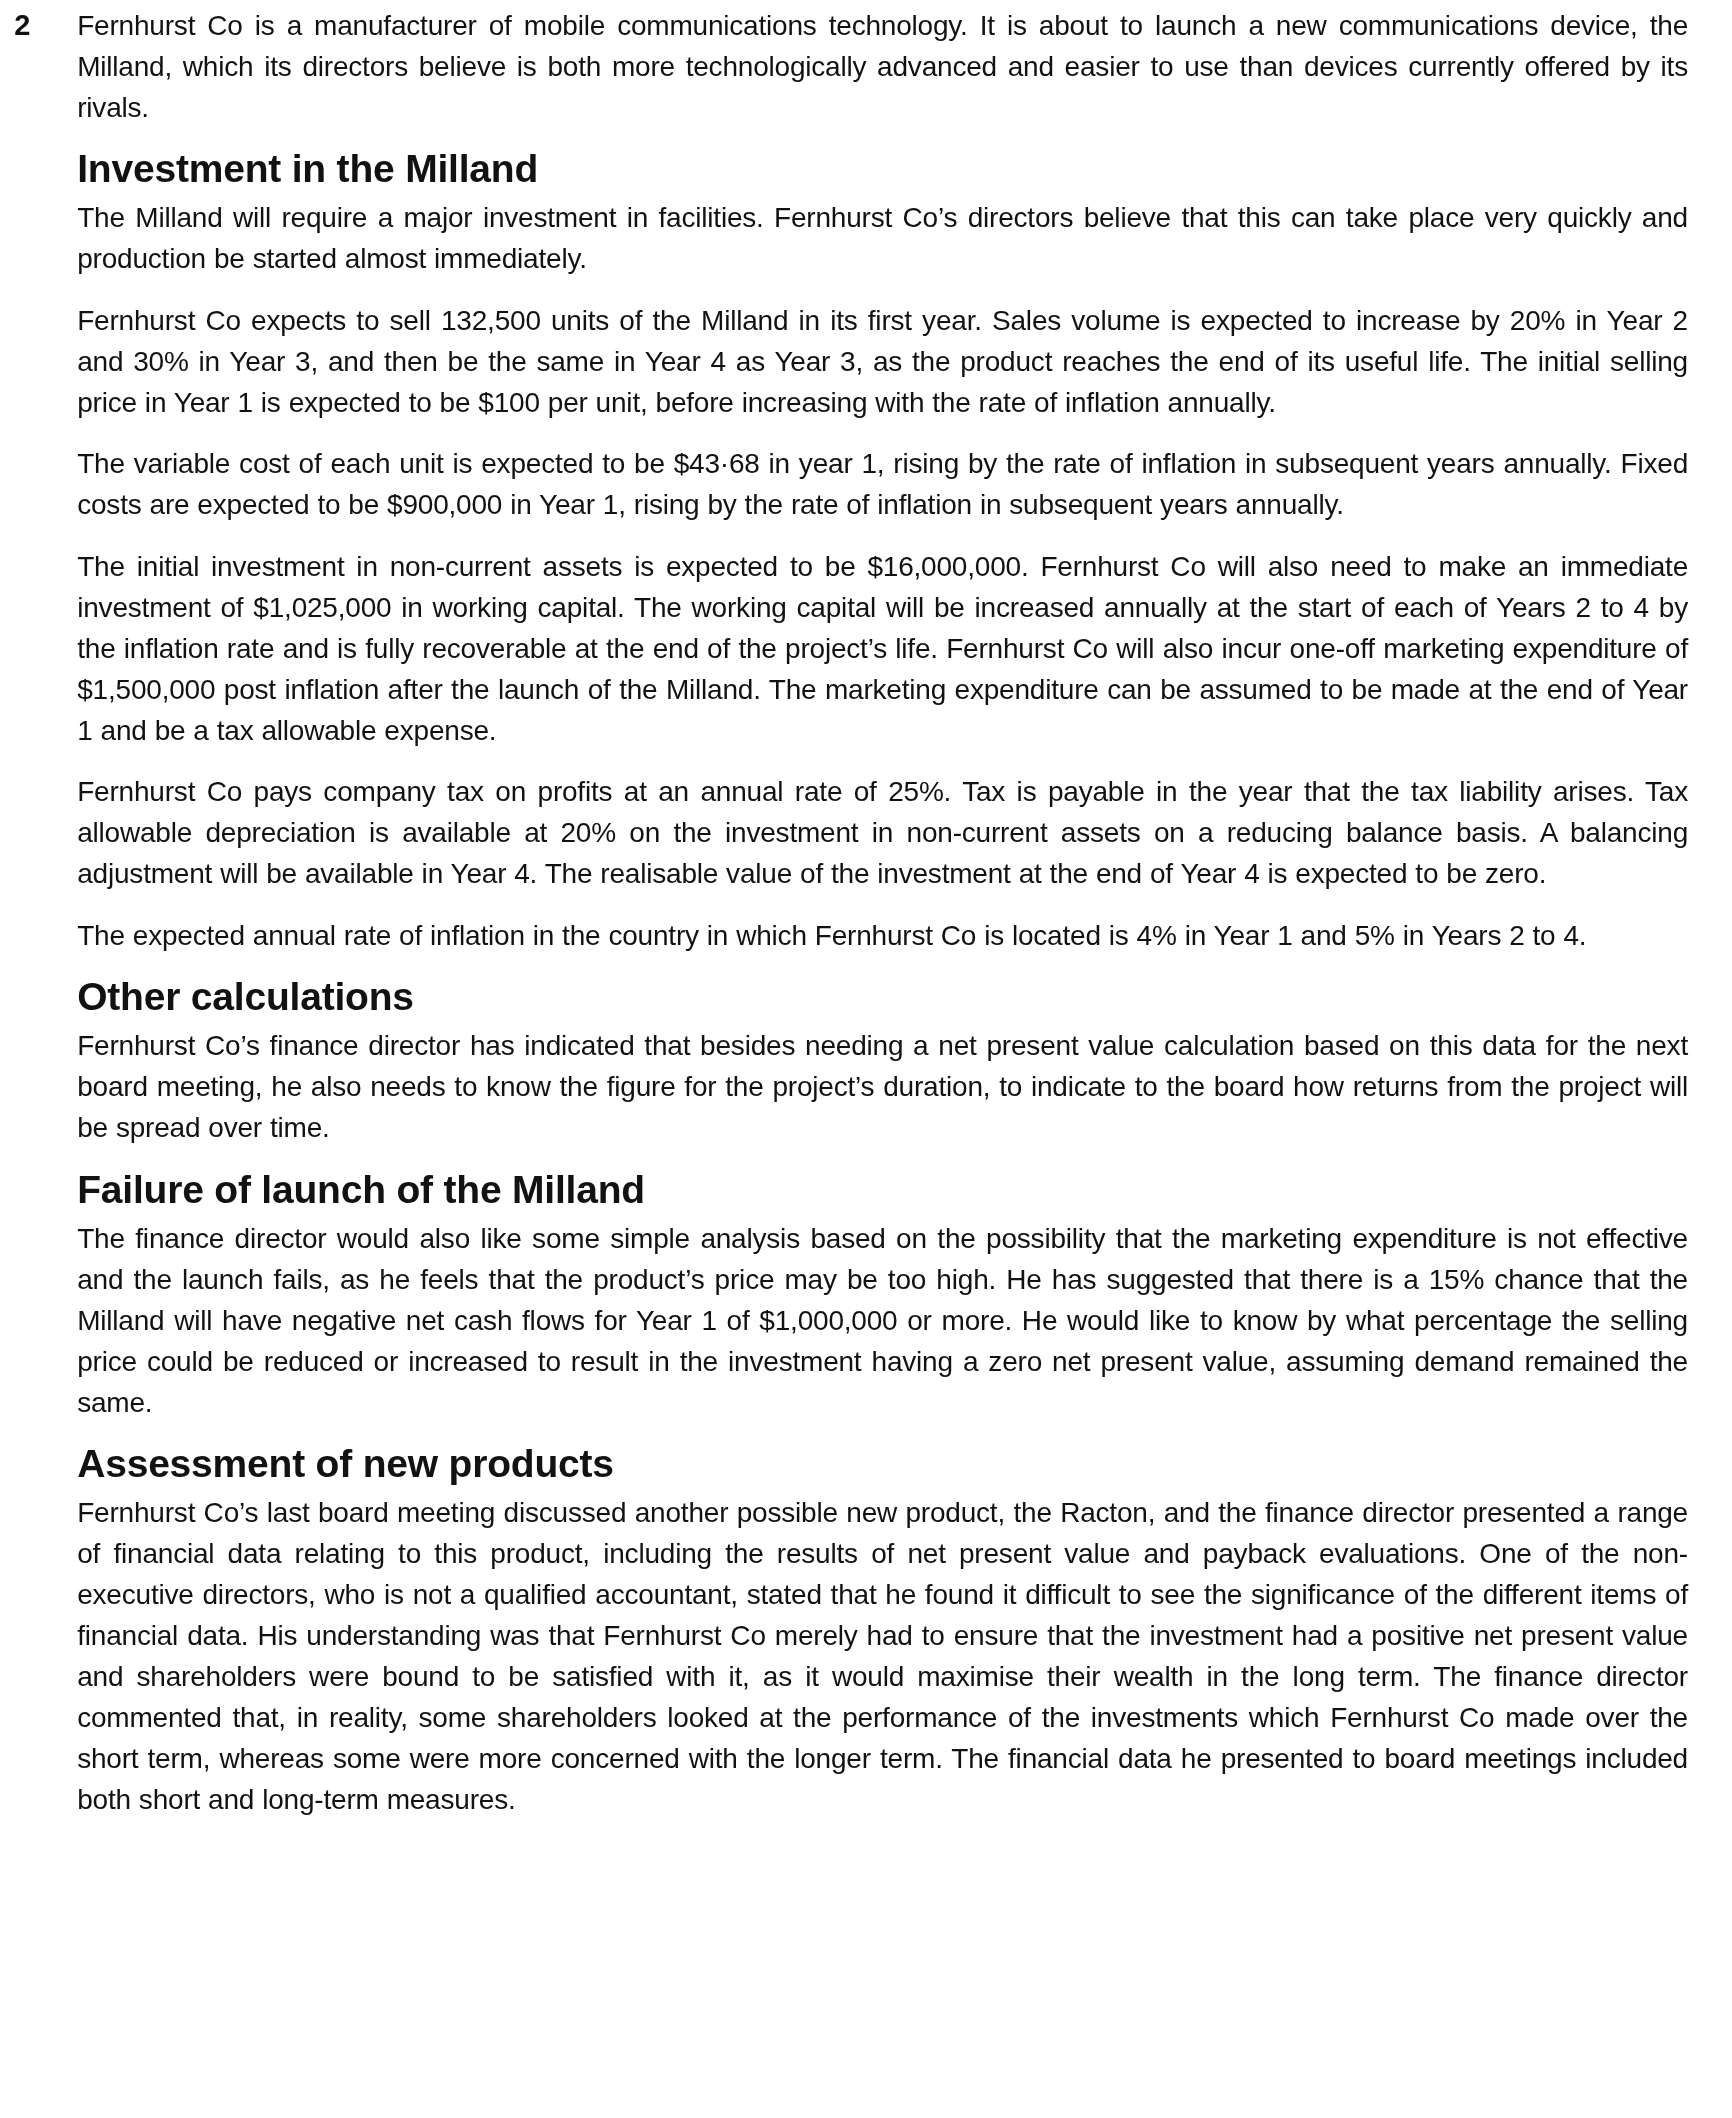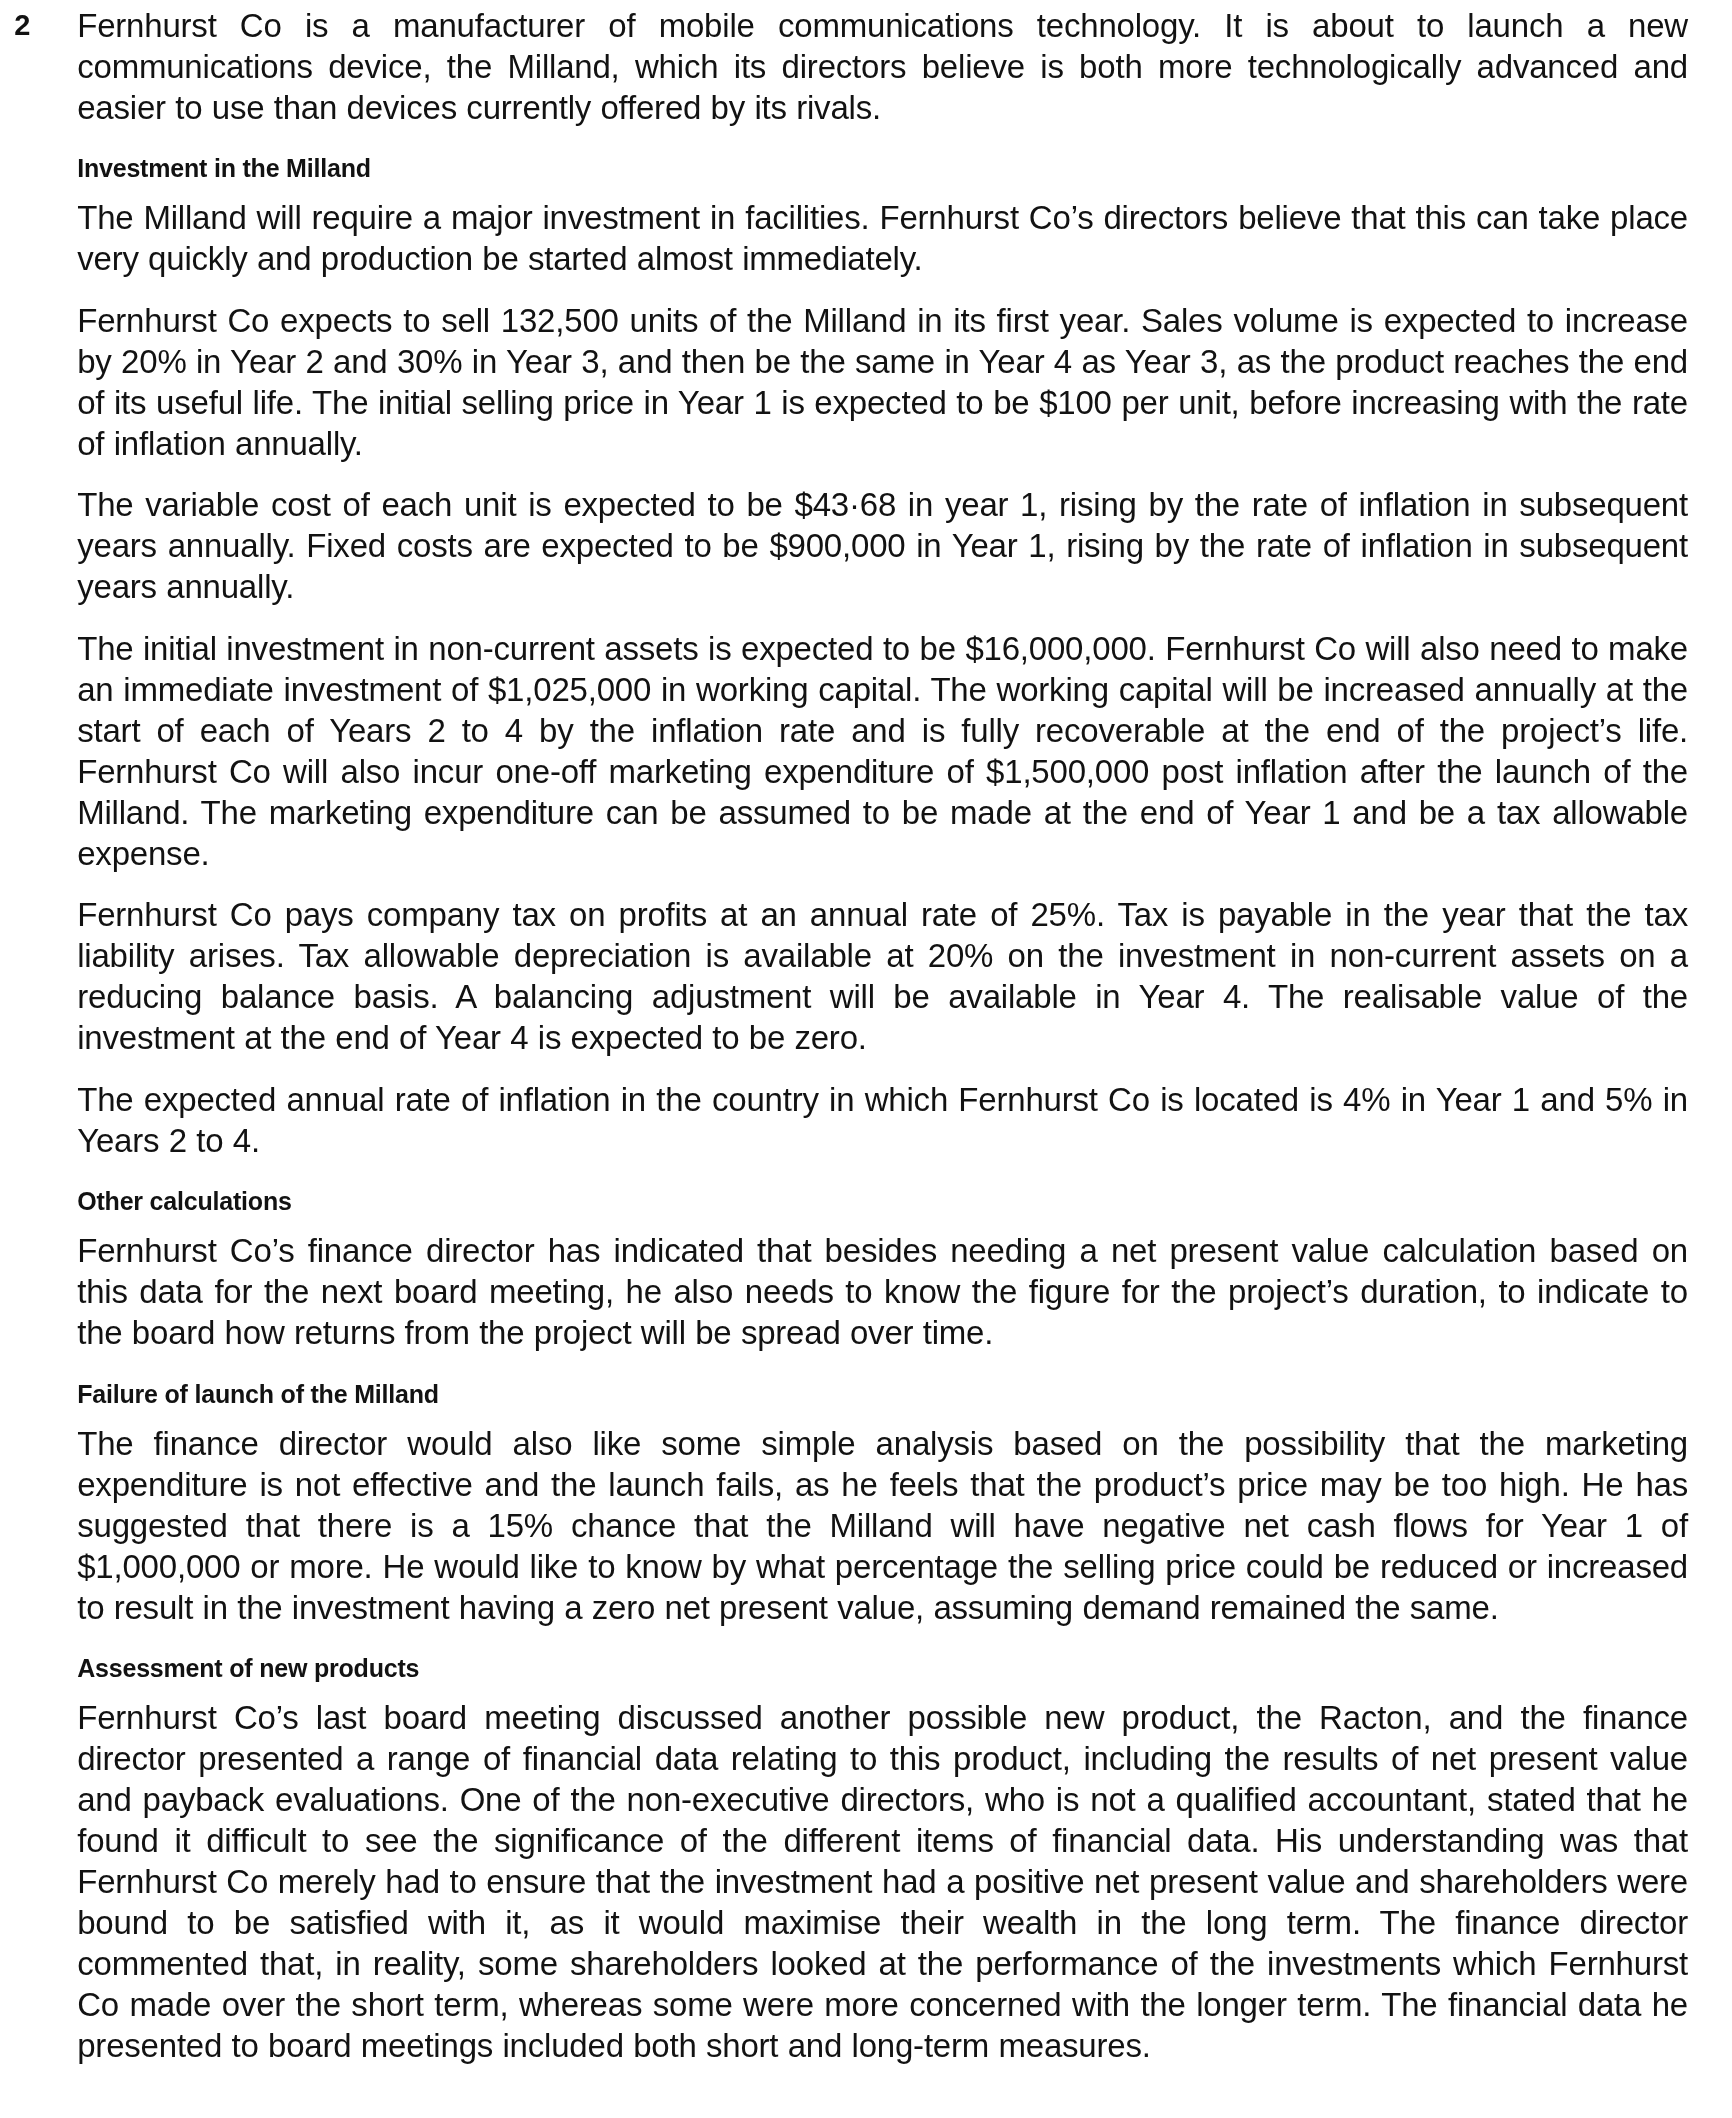--- a/index.html
+++ b/index.html
@@ -28,30 +28,30 @@
     line-height: 41px;
     width: 63px;
     flex-shrink: 0;
     letter-spacing: -0.2px;
   }
   .content {
     flex: 1 1 auto;
     min-width: 0;
   }
   .para {
-    font-size: 33px;
+    font-size: 28px;
     line-height: 41px;
     text-align: justify;
     text-justify: inter-word;
     letter-spacing: -0.2px;
     word-spacing: 0.4px;
     margin-top: 20.5px;
   }
   .heading {
-    font-size: 25px;
+    font-size: 39px;
     line-height: 41px;
     font-weight: 700;
     text-align: left;
     letter-spacing: -0.2px;
     margin-top: 20.5px;
   }
   .content > :first-child {
     margin-top: 0;
   }
   

